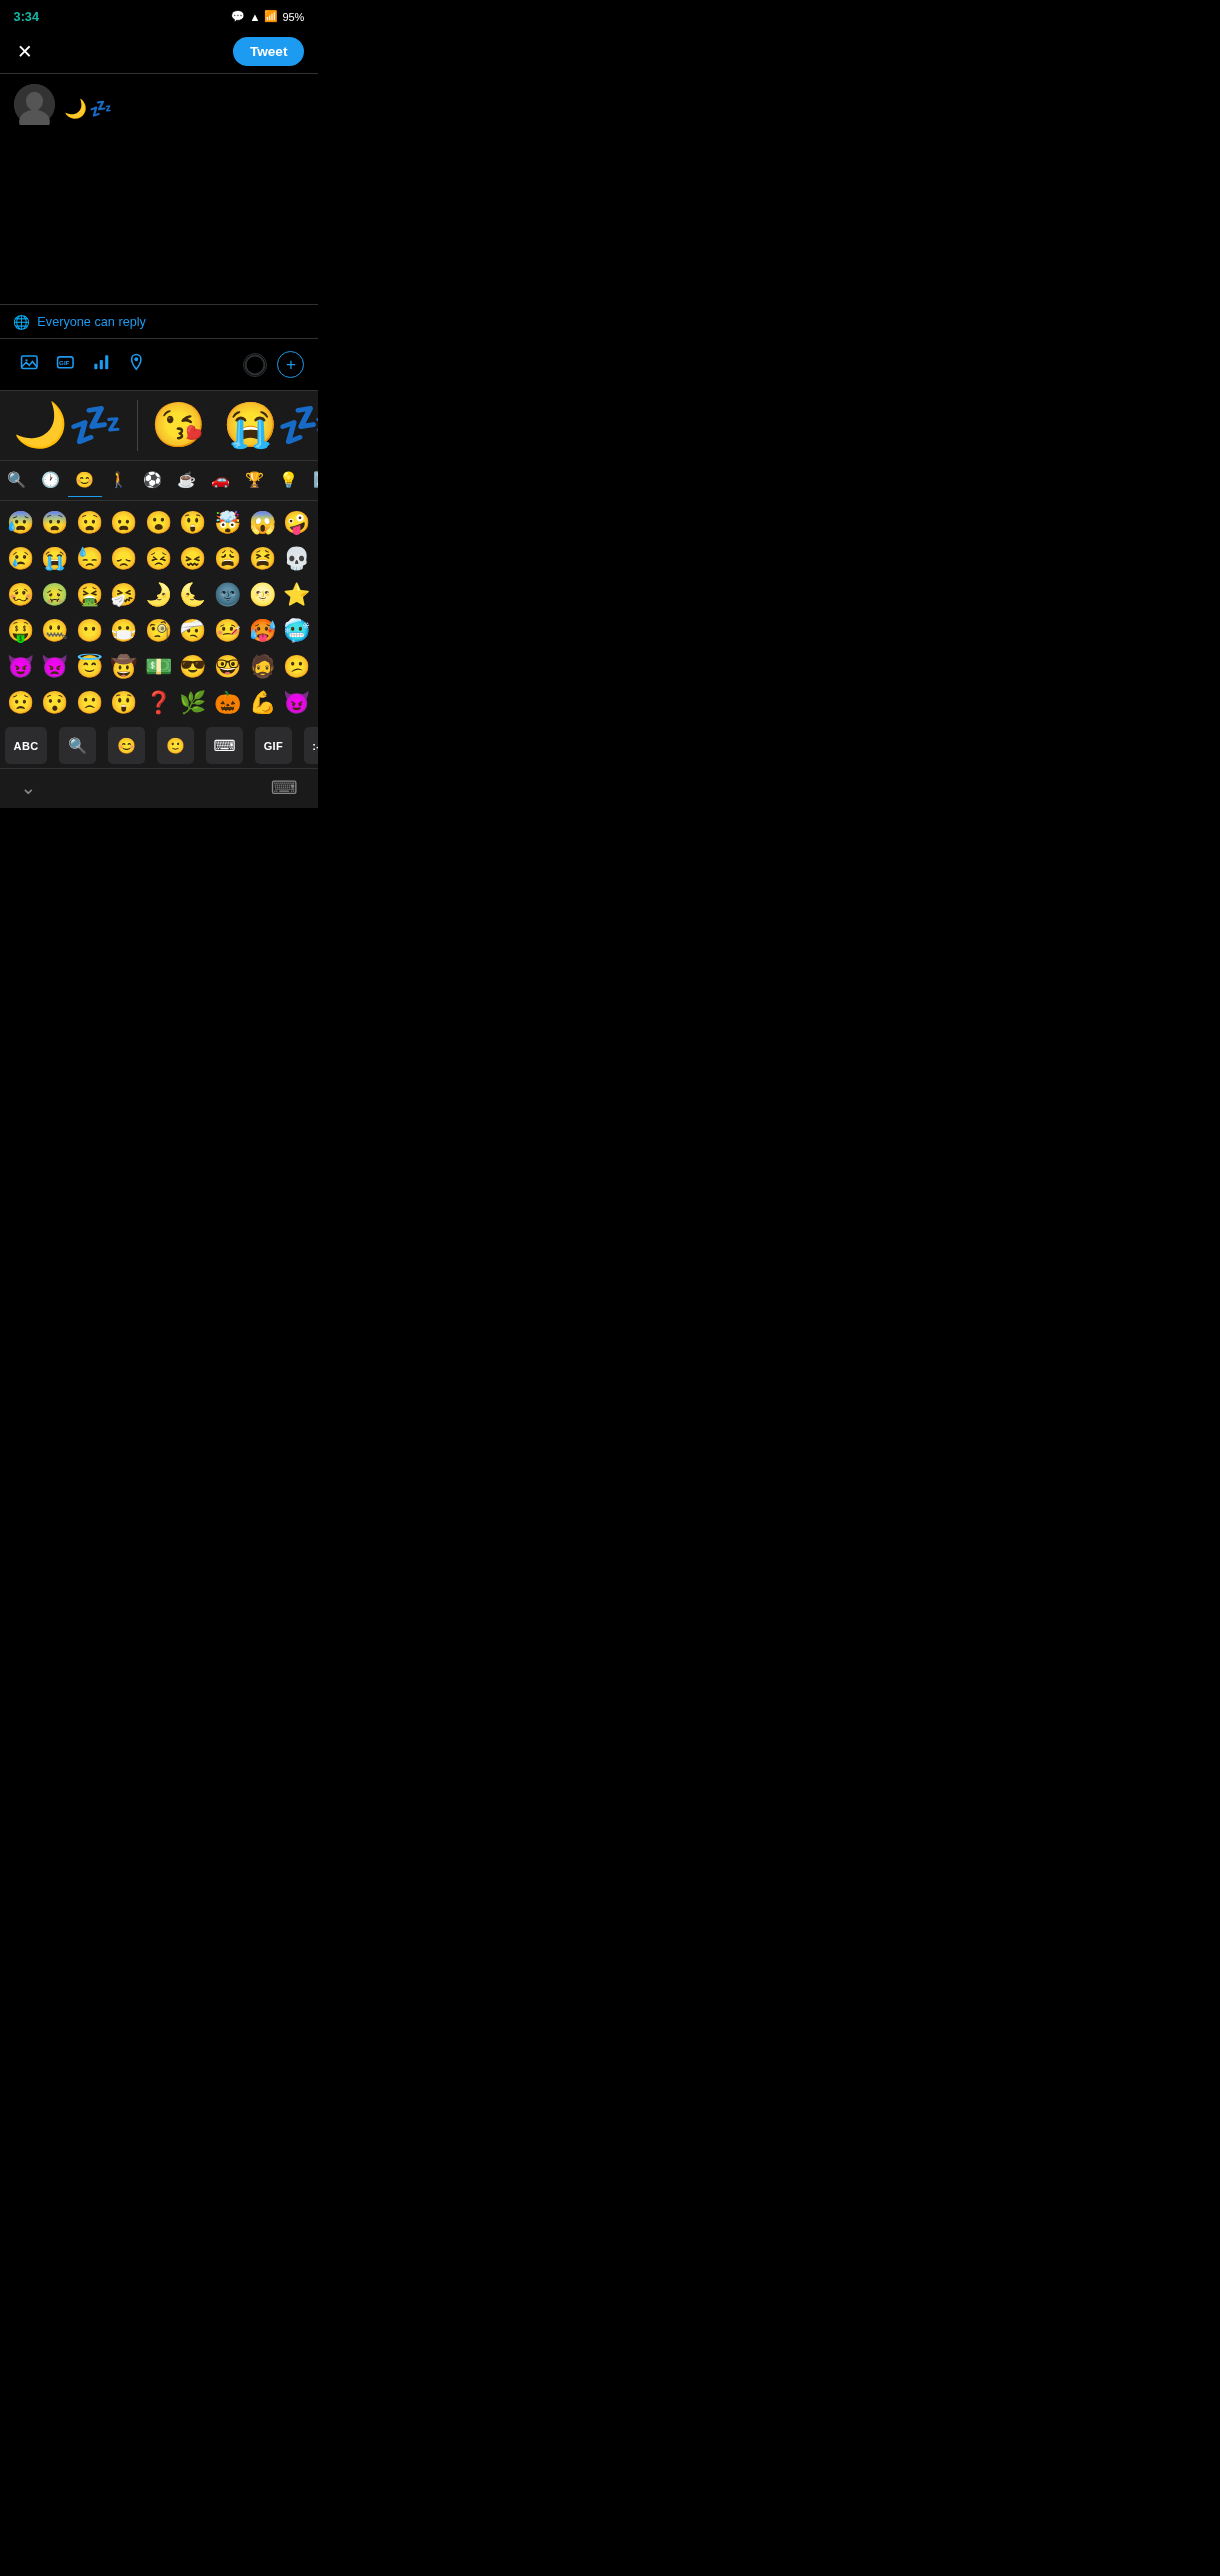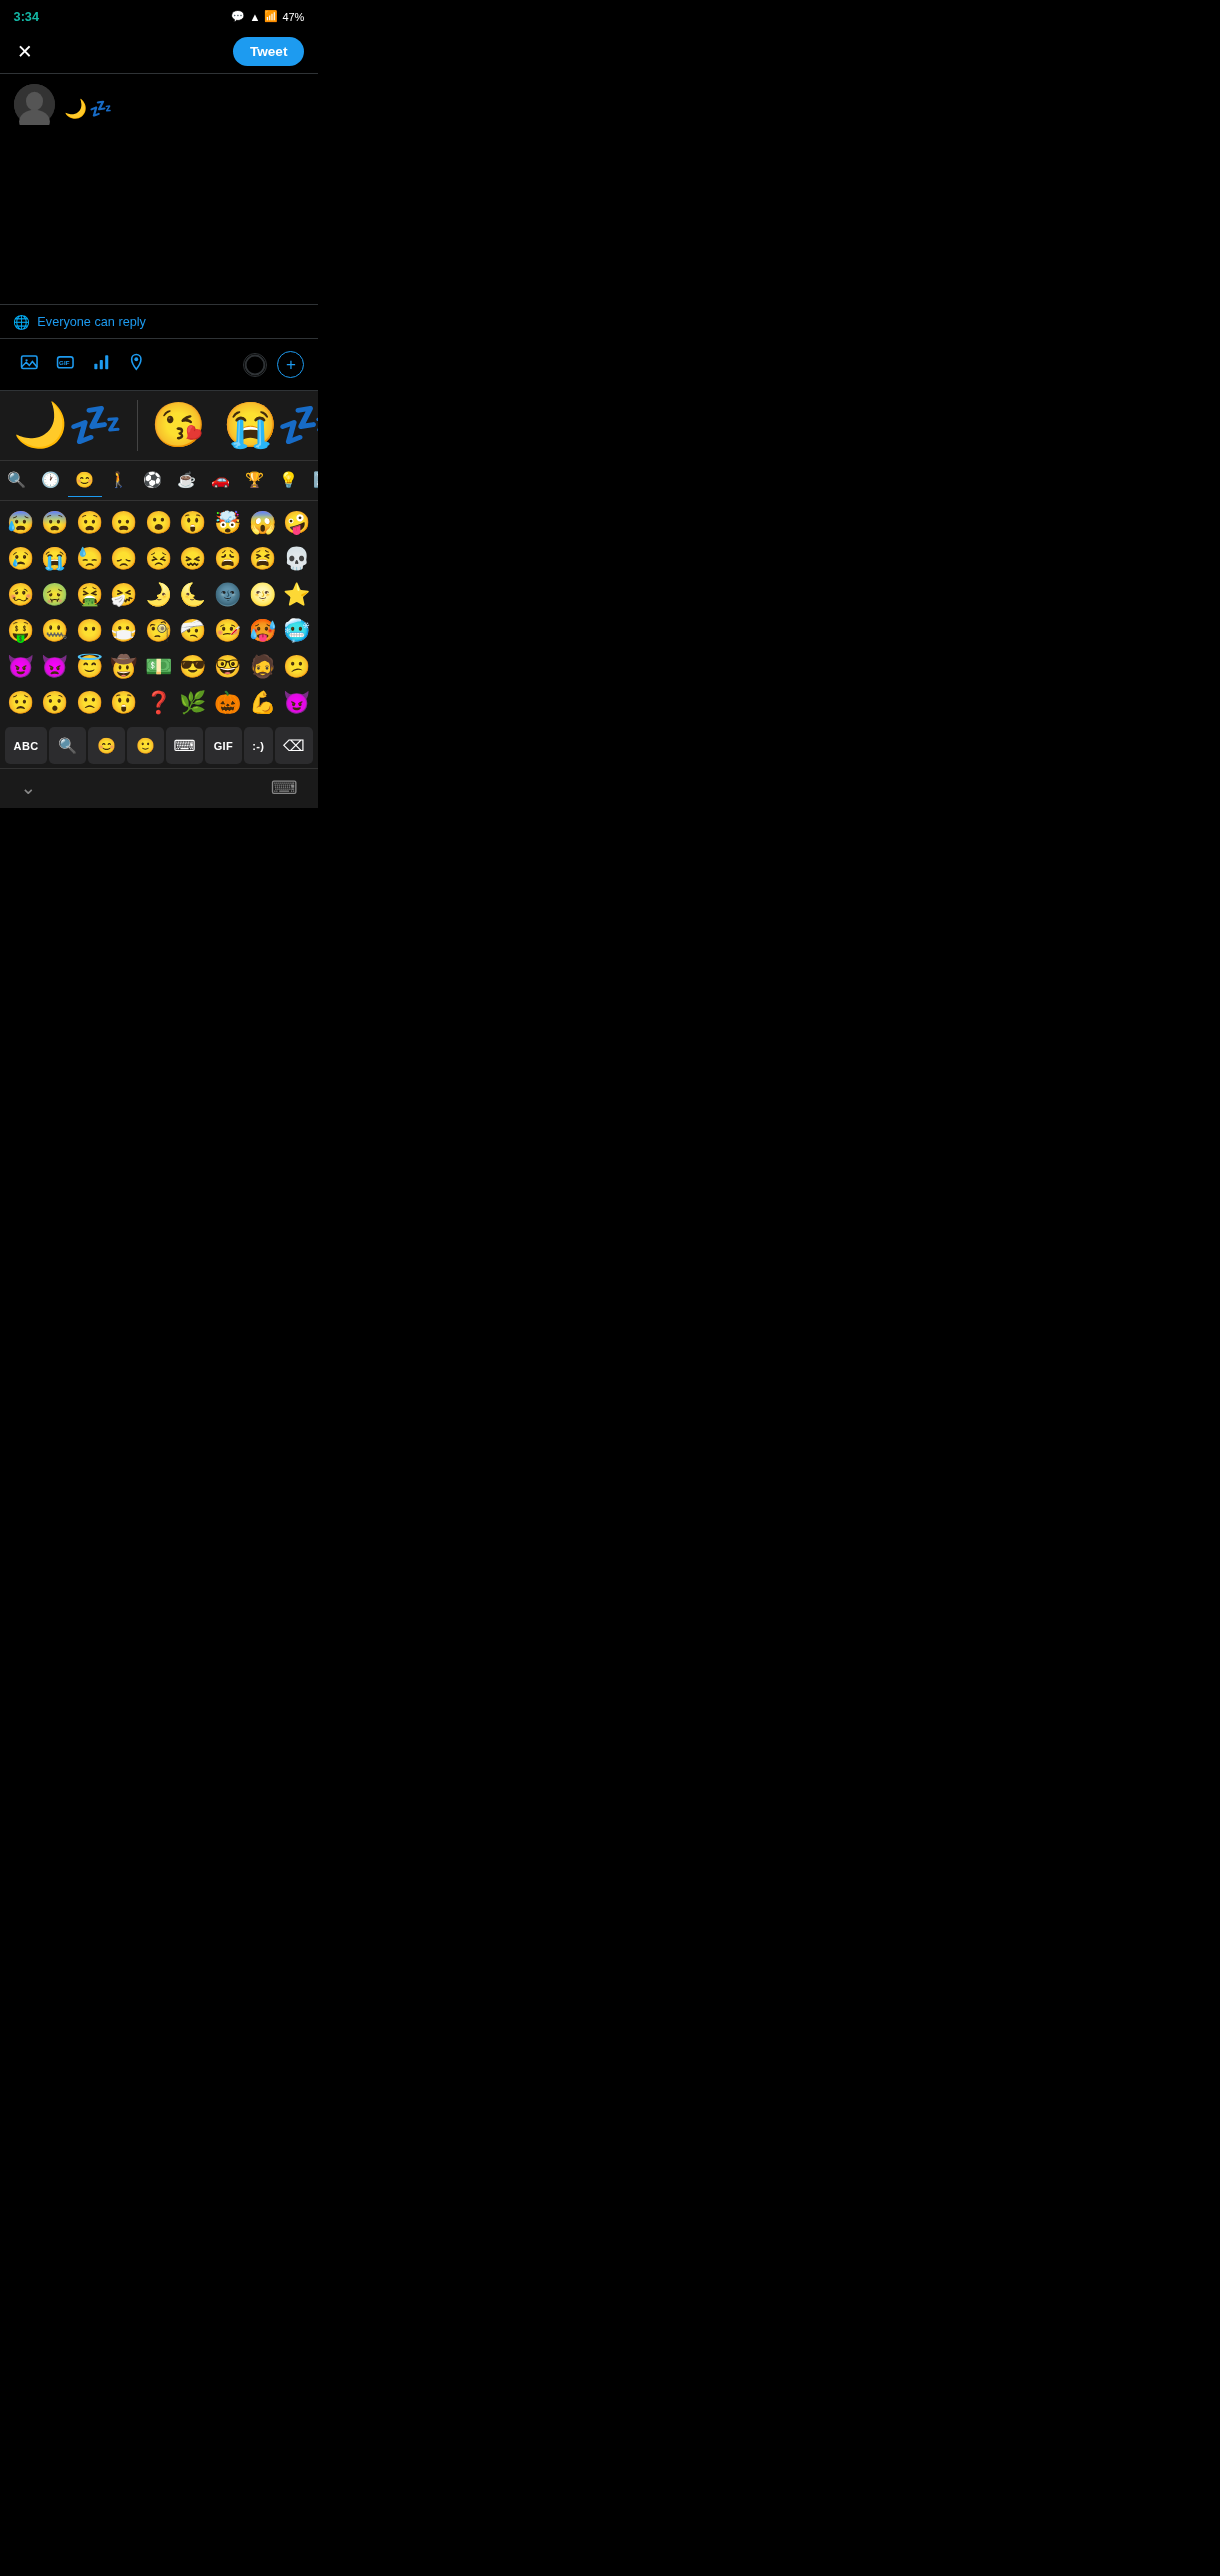--- a/index.html
+++ b/index.html
@@ -199,21 +199,21 @@
       height: 36px;
       cursor: pointer;
       border-radius: 5.1px;
     }
 
     
     .keyboard-bottom-row {
       display: flex;
       align-items: center;
       padding: 3.4px 5.1px;
-      gap: 2px;
+      gap: 12px;
       background: #1a1a1a;
     }
     .kb-btn {
       background: #2c2c2e;
       border: none;
       color: #fff;
       padding: 6.8px 8.5px;
       border-radius: 5.1px;
       font-size: 12.7px;
       cursor: pointer;
@@ -280,21 +280,21 @@
   </style>
 </head>
 <body>
 
 <div class="status-bar">
   <span class="status-time">3:34</span>
   <div class="status-icons">
     <span>💬</span>
     <span>▲</span>
     <span>📶</span>
-    <span>47%</span>
+    <span>95%</span>
   </div>
 </div>
 
 <div class="top-bar">
   <button class="close-btn">✕</button>
   <button class="tweet-btn">Tweet</button>
 </div>
 
 <div class="compose-area">
   <div class="avatar-placeholder">

